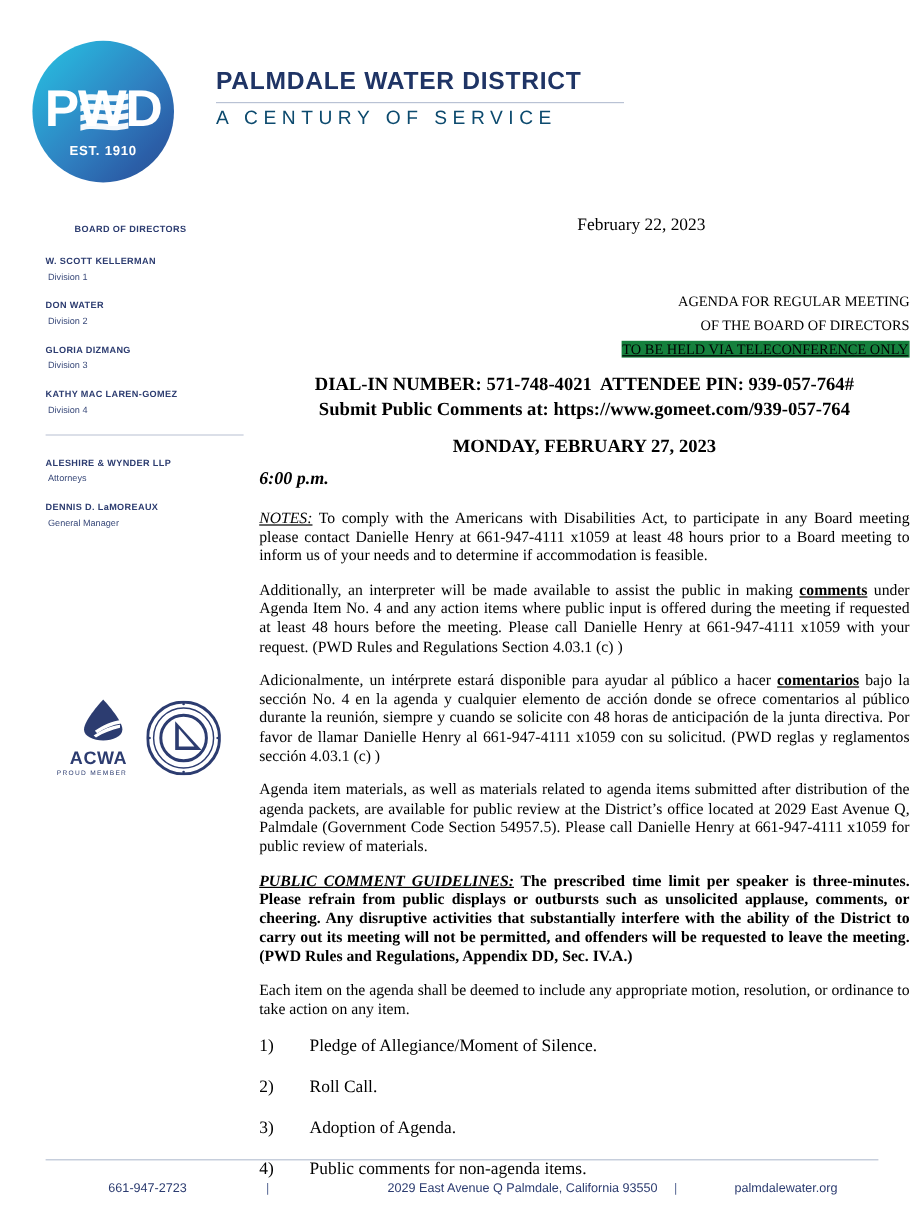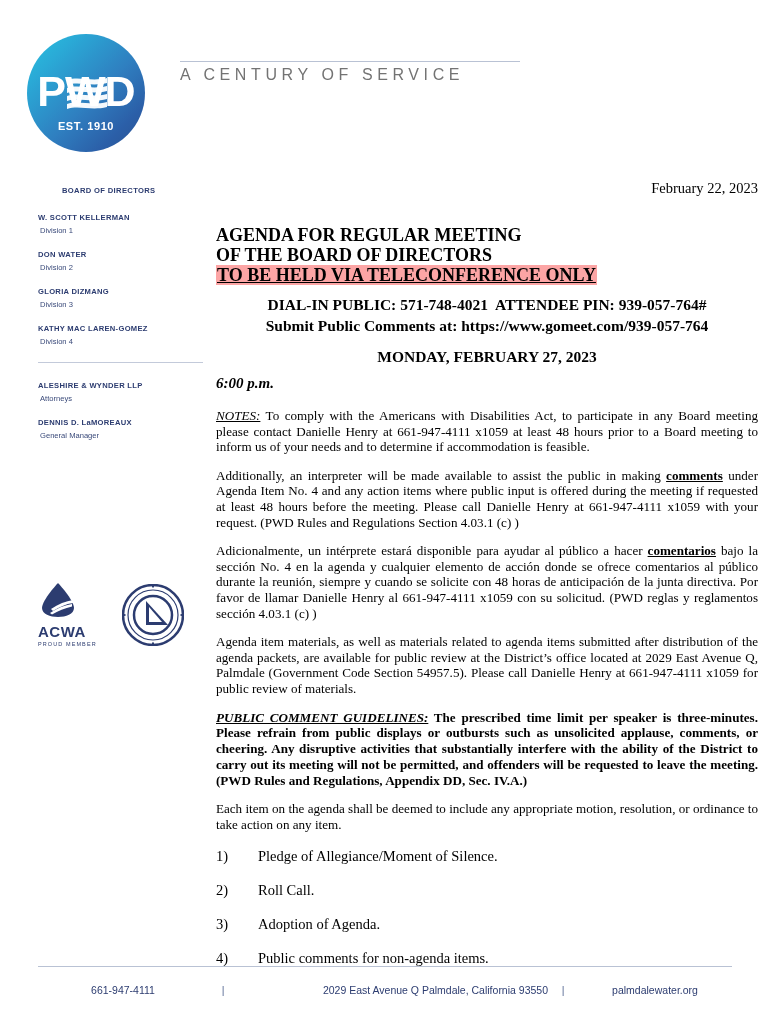--- a/index.html
+++ b/index.html
@@ -77,21 +77,21 @@
   }
   .brand-rule {
     margin: 5px 0 4px 0;
     height: 1px;
     background: #b9c2d4;
   }
   .brand-sub {
     font-family: "Liberation Sans", sans-serif;
     font-size: 16px;
     letter-spacing: 4.6px;
-    color: #737373;
+    color: #0c4a6e;
     white-space: nowrap;
   }
 
   
   .sidebar {
     position: absolute;
     left: 38px;
     top: 186px;
     width: 175px;
     font-family: "Liberation Sans", sans-serif;
@@ -126,21 +126,21 @@
     position: absolute;
     left: 0;
     top: 396px;
     width: 175px;
     display: flex;
     align-items: center;
     gap: 16px;
   }
   .acwa {
     width: 68px;
-    text-align: left;
+    text-align: right;
     color: #2c3c70;
   }
   .acwa-word {
     font-family: "Liberation Sans", sans-serif;
     font-weight: bold;
     font-size: 15px;
     letter-spacing: 0.5px;
     line-height: 15px;
     margin-top: 2px;
   }
@@ -152,33 +152,33 @@
   }
 
   
   .main {
     position: absolute;
     left: 216px;
     top: 180px;
     width: 542px;
   }
   .doc-date {
-    text-align: right;
+    text-align: center;
     font-size: 14.5px;
     margin-left: 95px;
-    margin-bottom: 28px;
+    margin-bottom: 44px;
   }
   .title-block {
-    text-align: left;
-    font-weight: bold;
-    font-size: 18px;
+    text-align: right;
+    font-weight: normal;
+    font-size: 12px;
     line-height: 20px;
   }
   .title-block .hl {
-    background: #fca5a5;
+    background: #15803d;
     text-decoration: underline;
     padding: 0 1px;
   }
   .dialin {
     margin-top: 9px;
     text-align: center;
     font-weight: bold;
     font-size: 15.5px;
     line-height: 21px;
   }
@@ -256,20 +256,21 @@
     <svg class="logo-waves" viewBox="0 0 44 40">
       <path d="M2 6 C14 2, 26 8, 42 4 L42 9 C26 13, 14 7, 2 11 Z" fill="#ffffff" opacity="0.95"></path>
       <path d="M2 14 C14 10, 26 16, 42 12 L42 17 C26 21, 14 15, 2 19 Z" fill="#ffffff" opacity="0.95"></path>
       <path d="M2 22 C14 18, 26 24, 42 20 L42 25 C26 29, 14 23, 2 27 Z" fill="#ffffff" opacity="0.95"></path>
       <path d="M2 30 C14 26, 26 32, 42 28 L42 33 C26 37, 14 31, 2 35 Z" fill="#ffffff" opacity="0.95"></path>
     </svg>
     <div class="logo-est">EST. 1910</div>
   </div>
 
   <div class="brand">
+    <div class="brand-title">PALMDALE WATER DISTRICT</div>
     <div class="brand-rule"></div>
     <div class="brand-sub">A CENTURY OF SERVICE</div>
   </div>
 </div>
 
 <div class="sidebar">
   <div class="sb-heading">BOARD OF DIRECTORS</div>
 
   <div class="sb-person">
     <div class="sb-name">W. SCOTT KELLERMAN</div>
@@ -333,21 +334,21 @@
   <div class="title-block">
     <div>AGENDA FOR REGULAR MEETING</div>
     <div>OF THE BOARD OF DIRECTORS</div>
     <div>
       <span class="hl">TO BE HELD VIA TELECONFERENCE ONLY</span>
     </div>
   </div>
 
   <div class="dialin">
     <div>
-      <span>DIAL-IN PUBLIC:</span>
+      <span>DIAL-IN NUMBER:</span>
       <span>571-748-4021</span>&nbsp;
       <span>ATTENDEE PIN:</span>
       <span>939-057-764#</span>
     </div>
     <div>
       <span>Submit Public Comments at:</span>
       <span>https://www.gomeet.com/939-057-764</span>
     </div>
   </div>
 
@@ -382,19 +383,19 @@
     <div class="agenda-item">
       <span class="agenda-num">4)</span>
       <span>Public comments for non-agenda items.</span>
     </div>
   </div>
 </div>
 
 <div class="footer">
   <div class="footer-rule"></div>
   <div class="footer-row">
-    <span class="f-phone">661-947-4111</span>
+    <span class="f-phone">661-947-2723</span>
     <span class="f-sep">|</span>
     <span class="f-addr">2029 East Avenue Q Palmdale, California  93550</span>
     <span class="f-sep">|</span>
     <span class="f-web">palmdalewater.org</span>
   </div>
 </div>
 
 </body></html>

